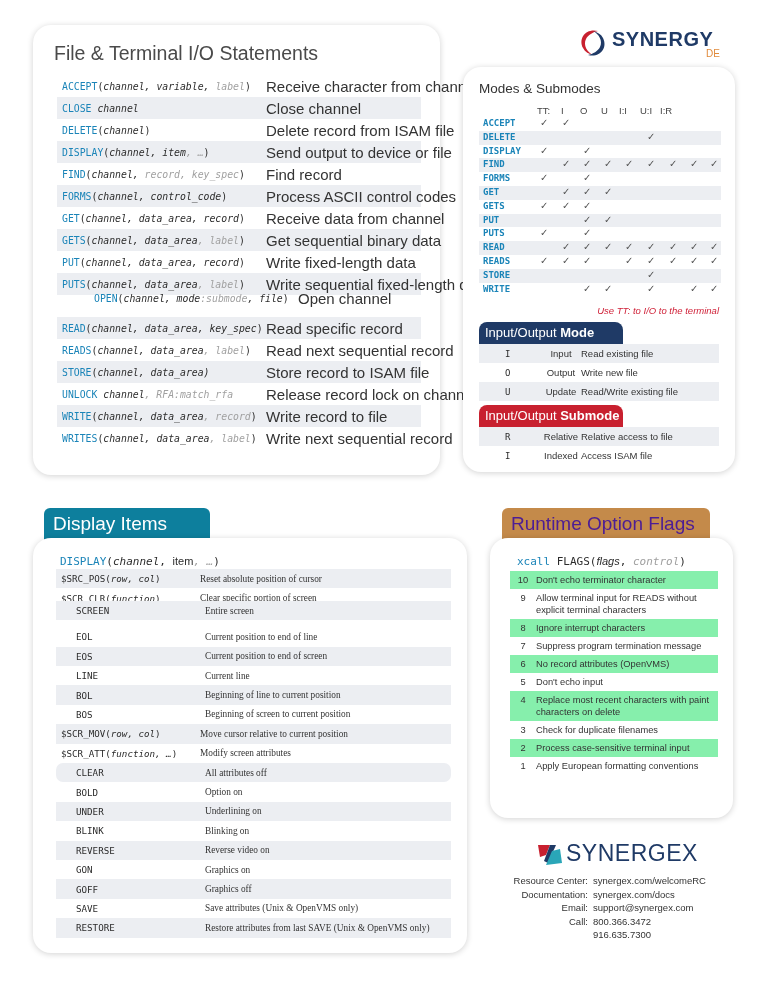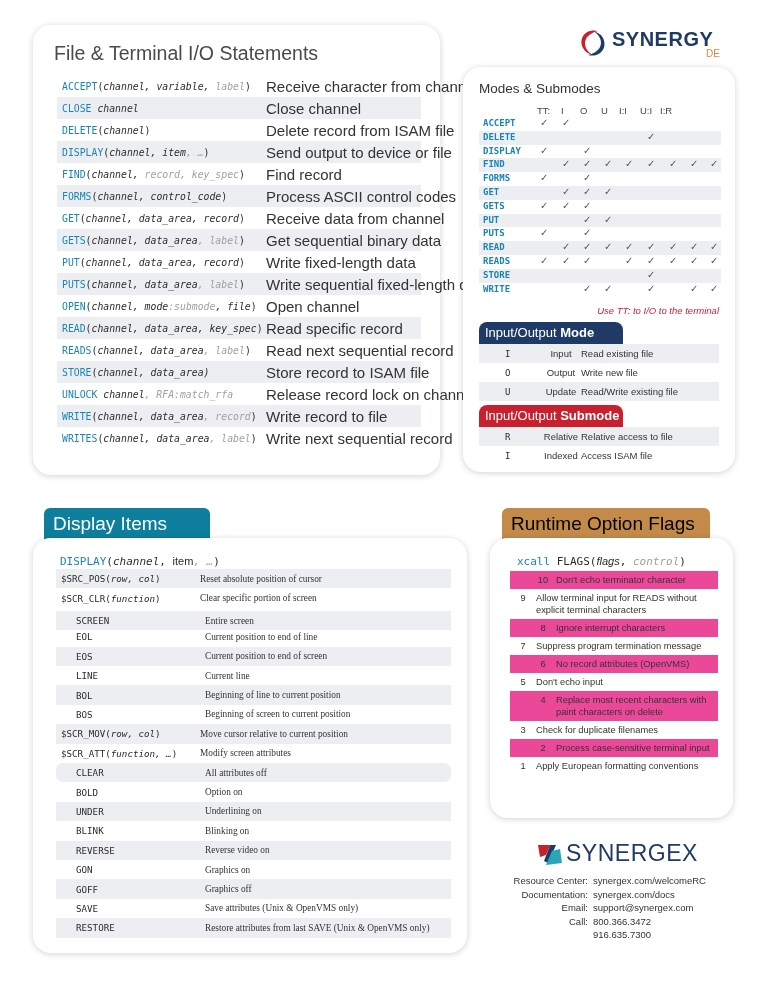--- a/index.html
+++ b/index.html
@@ -52,27 +52,27 @@
   #p3 .rows { position: absolute; left: 23px; top: 31px; width: 395px; }
   #p3 .row { height: 19.4px; }
   #p3 .row .code { position: absolute; font-size: 9.2px; white-space: nowrap; color: #2b2b2b; }
   #p3 .row .code.l1 { left: 5px; }
   #p3 .row .code.l2 { left: 20px; }
   #p3 .row .desc { position: absolute; font-size: 9.3px; color: #333; white-space: nowrap; font-family: Liberation Serif, serif; }
   #p3 .row .desc.l1 { left: 144px; }
   #p3 .row .desc.l2 { left: 149px; }
 
   
-  #rftab { position: absolute; left: 502px; top: 508px; width: 208px; height: 34px; background: #c48a4a; border-radius: 6px 6px 0 0; color: #000000; font-size: 19px; padding: 5px 9px; white-space: nowrap; }
+  #rftab { position: absolute; left: 502px; top: 508px; width: 208px; height: 34px; background: #c48a4a; border-radius: 6px 6px 0 0; color: #4c1d95; font-size: 19px; padding: 5px 9px; white-space: nowrap; }
   #p4 { left: 490px; top: 538px; width: 243px; height: 280px; }
   #p4 .sig { position: absolute; left: 27px; top: 17px; font-size: 11px; white-space: nowrap; }
   #p4 .sig .fl { font-family: "Liberation Sans", sans-serif; font-style: italic; }
   #p4 .frows { position: absolute; left: 20px; top: 33px; width: 208px; }
   #p4 .frow { position: relative; display: flex; padding: 3px 0; font-size: 9.3px; color: #333; line-height: 12px; }
-  #p4 .frow.alt { background: #ec4899; padding-left: 20px; }
+  #p4 .frow.alt { background: #86efac; }
   #p4 .frow .n { width: 26px; text-align: center; flex: none; }
   #p4 .frow .t { flex: 1; padding-right: 4px; }
 
   
   #synergy-logo { position: absolute; left: 576px; top: 26px; width: 150px; height: 34px; }
   #synergy-logo .word { position: absolute; left: 36px; top: 2px; font-size: 20px; font-weight: bold; color: #1f3a66; letter-spacing: 0.5px; }
   #synergy-logo .de { position: absolute; left: 130px; top: 22px; font-size: 10px; color: #e08a3a; }
   #synergex { position: absolute; left: 536px; top: 840px; width: 170px; height: 30px; }
   #synergex .word { position: absolute; left: 30px; top: 0px; font-size: 23px; color: #1f3a66; letter-spacing: 0.5px; }
   #contact { position: absolute; left: 505px; top: 875px; width: 240px; font-size: 9.5px; color: #333; }
@@ -128,21 +128,21 @@
         <span class="desc">Get sequential binary data</span>
       </div>
       <div class="row" style="top: 176px;">
         <span class="code mono"><span class="kw">PUT</span><span class="punc">(</span><span class="arg">channel, data_area, record</span><span class="punc">)</span></span>
         <span class="desc">Write fixed-length data</span>
       </div>
       <div class="row alt" style="top: 198px;">
         <span class="code mono"><span class="kw">PUTS</span><span class="punc">(</span><span class="arg">channel, data_area</span><span class="opt">, label</span><span class="punc">)</span></span>
         <span class="desc">Write sequential fixed-length data</span>
       </div>
-      <div class="row" style="top: 220px;">
+      <div class="row" style="top: 212px; margin-left: 32px;">
         <span class="code mono"><span class="kw">OPEN</span><span class="punc">(</span><span class="arg">channel, mode</span><span class="opt">:submode</span><span class="arg">, file</span><span class="punc">)</span></span>
         <span class="desc">Open channel</span>
       </div>
       <div class="row alt" style="top: 242px;">
         <span class="code mono"><span class="kw">READ</span><span class="punc">(</span><span class="arg">channel, data_area, key_spec</span><span class="punc">)</span></span>
         <span class="desc">Read specific record</span>
       </div>
       <div class="row" style="top: 264px;">
         <span class="code mono"><span class="kw">READS</span><span class="punc">(</span><span class="arg">channel, data_area</span><span class="opt">, label</span><span class="punc">)</span></span>
         <span class="desc">Read next sequential record</span>
@@ -308,21 +308,21 @@
   </div>
   <div class="rows" id="p3rows">
       <div class="row alt" style="top: 0px;">
         <span class="code mono l1"><span class="punc">$SRC_POS(</span><span class="arg">row, col</span><span class="punc">)</span></span>
         <span class="desc l1">Reset absolute position of cursor</span>
       </div>
       <div class="row" style="top: 19.4px;">
         <span class="code mono l1"><span class="punc">$SCR_CLR(</span><span class="arg">function</span><span class="punc">)</span></span>
         <span class="desc l1">Clear specific portion of screen</span>
       </div>
-      <div class="row alt" style="top: 42px; padding-left: 41px;">
+      <div class="row alt" style="top: 32px; padding-left: 41px;">
         <span class="code mono l2"><span class="punc">SCREEN</span></span>
         <span class="desc l2">Entire screen</span>
       </div>
       <div class="row" style="top: 58.2px;">
         <span class="code mono l2"><span class="punc">EOL</span></span>
         <span class="desc l2">Current position to end of line</span>
       </div>
       <div class="row alt" style="top: 77.6px;">
         <span class="code mono l2"><span class="punc">EOS</span></span>
         <span class="desc l2">Current position to end of screen</span>

